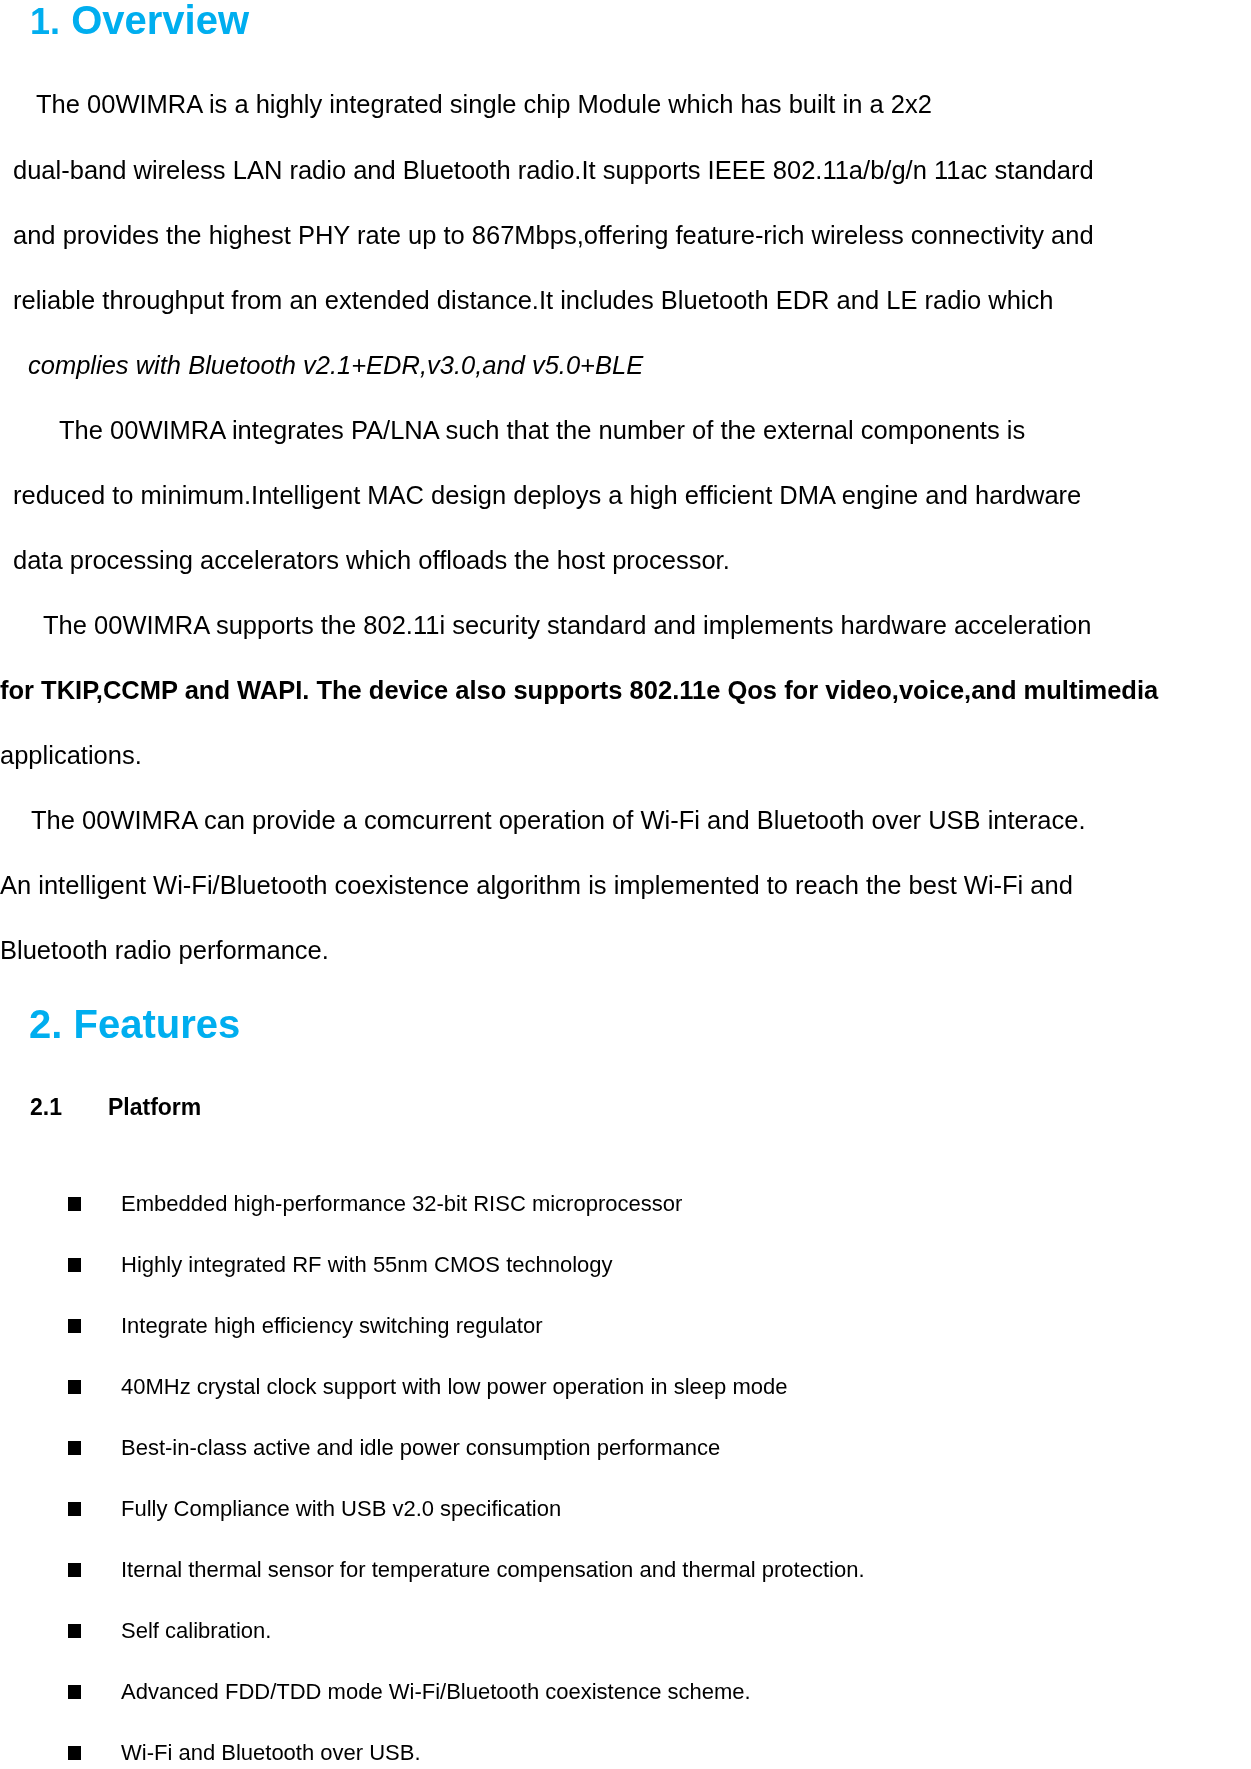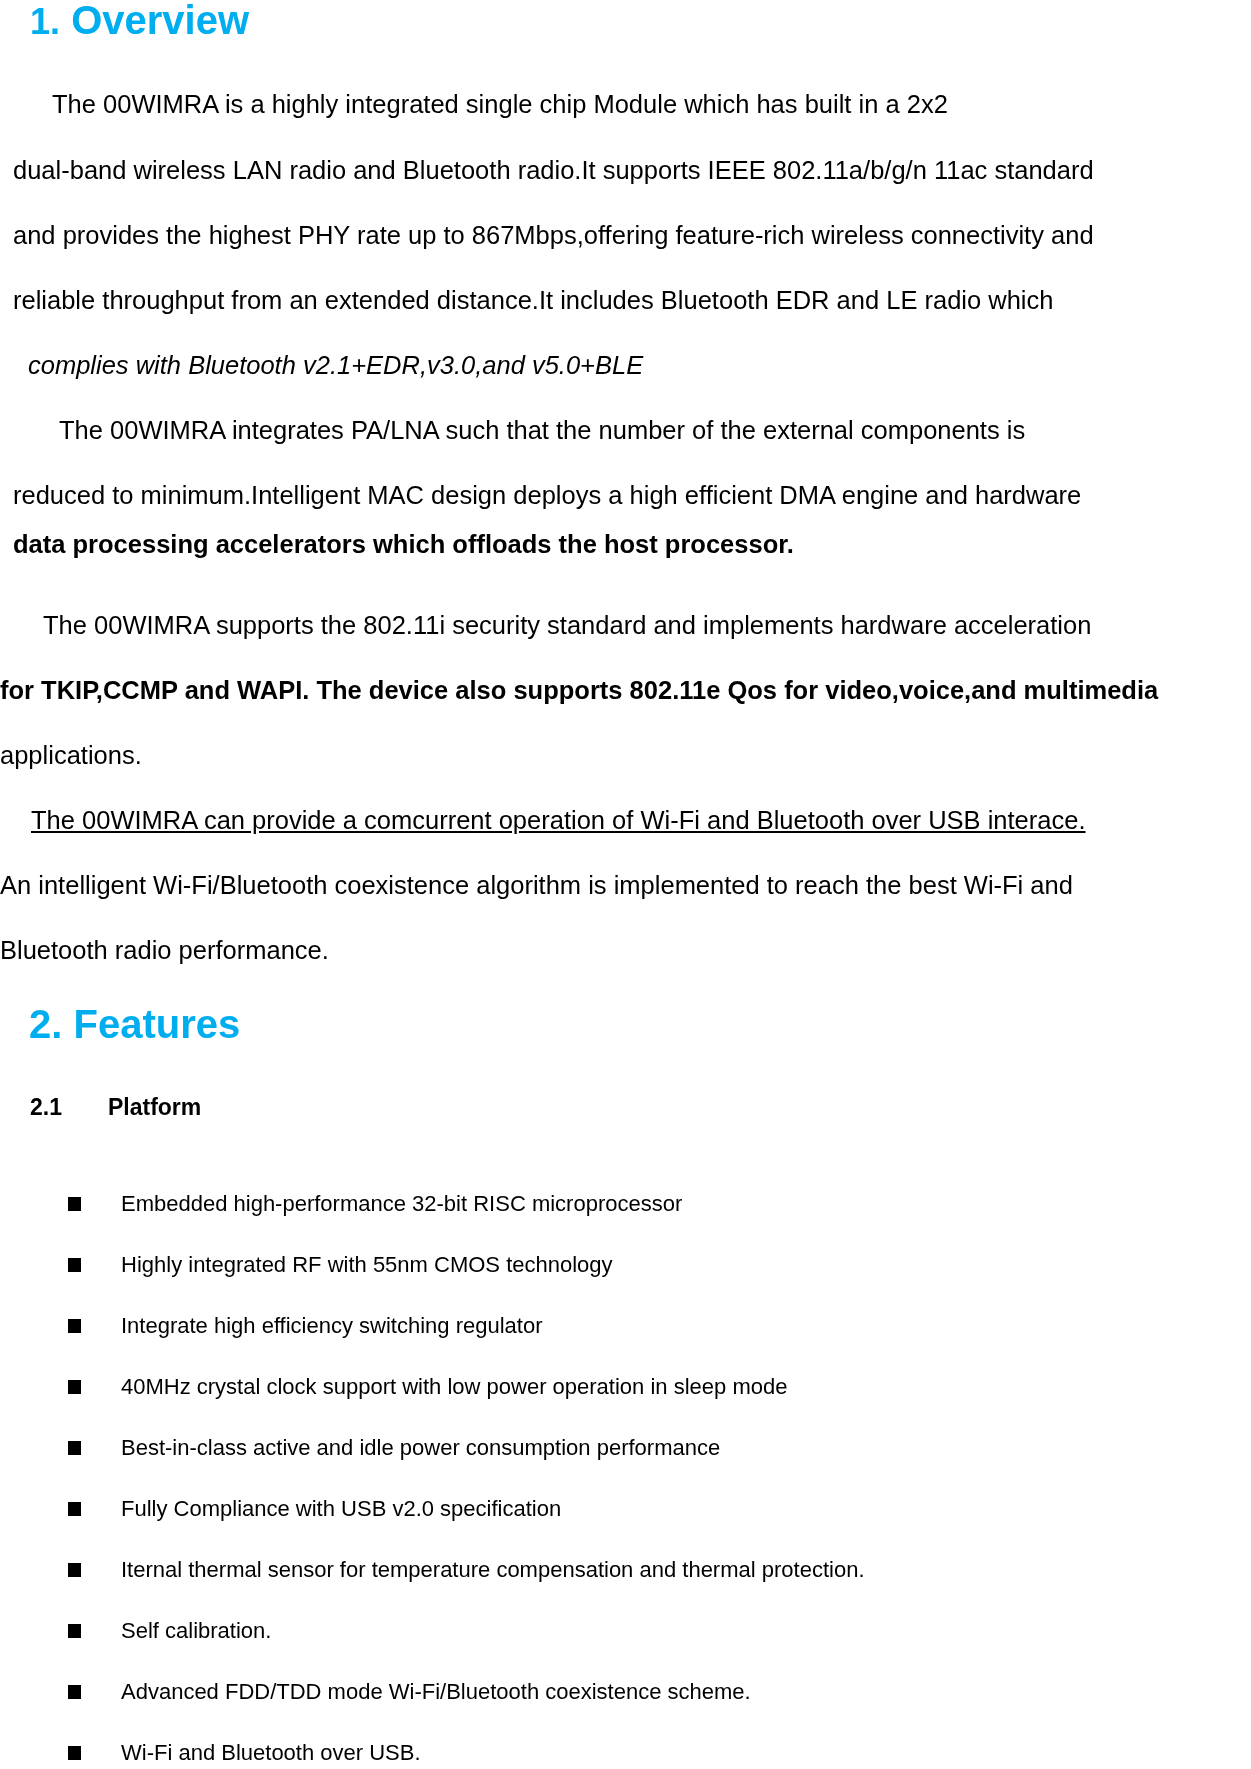--- a/index.html
+++ b/index.html
@@ -15,32 +15,32 @@
 </style>
 </head>
 <body>
 
 <div class="h1" style="left:30px; top:-2px;">
   <span class="num">1.</span>
   <span>Overview</span>
 </div>
 
 <div>
-  <div class="line" style="left:52px; top:89px;">The 00WIMRA is a highly integrated single chip Module which has built in a 2x2</div>
+  <div class="line" style="left:36px; top:89px;">The 00WIMRA is a highly integrated single chip Module which has built in a 2x2</div>
   <div class="line" style="left:13px; top:155px;">dual-band wireless LAN radio and Bluetooth radio.It supports IEEE 802.11a/b/g/n 11ac standard</div>
   <div class="line" style="left:13px; top:220px;">and provides the highest PHY rate up to 867Mbps,offering feature-rich wireless connectivity and</div>
   <div class="line" style="left:13px; top:285px;">reliable throughput from an extended distance.It includes Bluetooth EDR and LE radio which</div>
   <div class="line" style="left:28px; top:350px;font-style:italic;">complies with Bluetooth v2.1+EDR,v3.0,and v5.0+BLE</div>
   <div class="line" style="left:59px; top:415px;">The 00WIMRA integrates PA/LNA such that the number of the external components is</div>
   <div class="line" style="left:13px; top:480px;">reduced to minimum.Intelligent MAC design deploys a high efficient DMA engine and hardware</div>
-  <div class="line" style="left:13px; top:529px;font-weight:bold;">data processing accelerators which offloads the host processor.</div>
+  <div class="line" style="left:13px; top:545px;">data processing accelerators which offloads the host processor.</div>
   <div class="line" style="left:43px; top:610px;">The 00WIMRA supports the 802.11i security standard and implements hardware acceleration</div>
   <div class="line" style="left:0px; top:675px;font-weight:bold;">for TKIP,CCMP and WAPI. The device also supports 802.11e Qos for video,voice,and multimedia</div>
   <div class="line" style="left:0px; top:740px;">applications.</div>
-  <div class="line" style="left:31px; top:805px;text-decoration:underline;">The 00WIMRA can provide a comcurrent operation of Wi-Fi and Bluetooth over USB interace.</div>
+  <div class="line" style="left:31px; top:805px;">The 00WIMRA can provide a comcurrent operation of Wi-Fi and Bluetooth over USB interace.</div>
   <div class="line" style="left:0px; top:870px;">An intelligent Wi-Fi/Bluetooth coexistence algorithm is implemented to reach the best Wi-Fi and</div>
   <div class="line" style="left:0px; top:935px;">Bluetooth radio performance.</div>
 </div>
 
 <div class="h1" style="left:29px; top:1002px;">2. Features</div>
 
 <div class="h2">
   <span>2.1</span><span class="gap"></span><span>Platform</span>
 </div>
 

